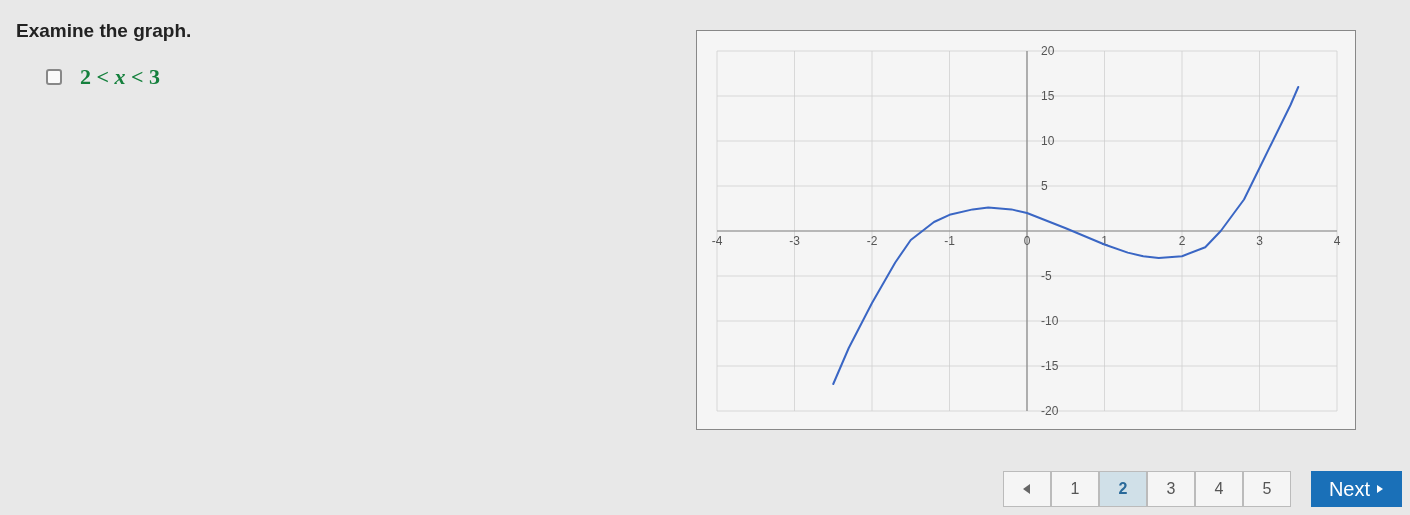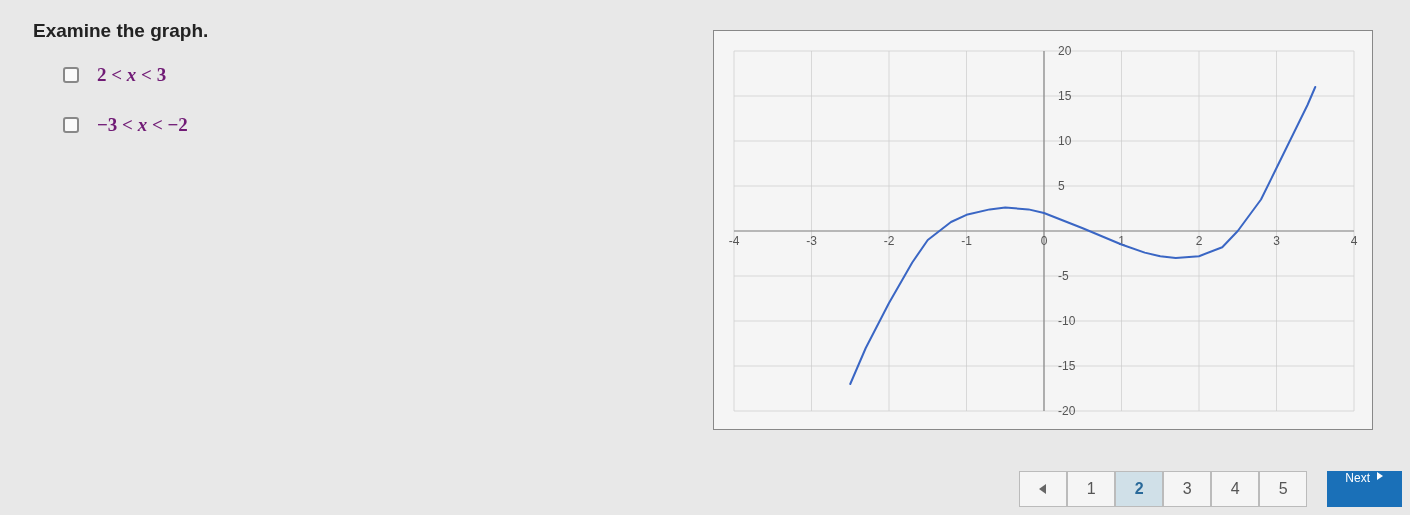--- a/index.html
+++ b/index.html
@@ -6,21 +6,21 @@
     body {
       font-family: Arial, sans-serif;
       background: #e8e8e8;
       width: 1410px;
       height: 515px;
       overflow: hidden;
       position: relative;
     }
     .content {
       display: flex;
-      padding: 20px 10px 0 33px;
+      padding: 20px 10px 0 16px;
       height: 450px;
     }
     .question-area {
       flex: 0 0 680px;
       padding-right: 20px;
     }
     .instruction {
       font-size: 19px;
       font-weight: bold;
       color: #222;
@@ -42,23 +42,23 @@
       width: 16px;
       height: 16px;
       border: 2px solid #888;
       border-radius: 3px;
       background: #fafafa;
       cursor: pointer;
       flex-shrink: 0;
     }
     .option-text {
       font-family: 'Times New Roman', serif;
-      font-size: 19px;
+      font-size: 22px;
       font-weight: bold;
-      color: #701a75;
+      color: #15803d;
     }
     .chart-area {
       flex: 1;
       padding-top: 10px;
     }
     .chart-frame {
       border: 1px solid #888;
       background: #f5f5f5;
       width: 660px;
       height: 400px;
@@ -89,41 +89,38 @@
       color: #2a6a9a;
       font-weight: bold;
     }
     .nav-prev svg { fill: #666; }
     .next-btn {
       background: #1a70b8;
       color: #fff;
       border: none;
       height: 36px;
       padding: 0 18px;
-      font-size: 12px;
+      font-size: 20px;
       margin-left: 20px;
       cursor: pointer;
       display: flex;
+      align-items: center;
       gap: 6px;
     }
   </style>
 </head>
 <body>
 
 <div class="content">
   <div class="question-area">
     <p class="instruction">Examine the graph.</p>
     <div class="options">
       <div class="option">
         <div class="checkbox"></div>
         <span class="option-text">2 &lt; <i>x</i> &lt; 3</span>
-      </div>
-      <div class="option">
-        <div class="checkbox"></div>
-        <span class="option-text">−3 &lt; <i>x</i> &lt; −2</span>
       </div>
     </div>
   </div>
 
   <div class="chart-area">
     <div class="chart-frame">
       <svg id="chart-svg" width="660" height="400">
           <line x1="20" y1="20" x2="20" y2="380" stroke="#ccc" stroke-width="0.7"></line>
           <line x1="97.5" y1="20" x2="97.5" y2="380" stroke="#ccc" stroke-width="0.7"></line>
           <line x1="175" y1="20" x2="175" y2="380" stroke="#ccc" stroke-width="0.7"></line>

